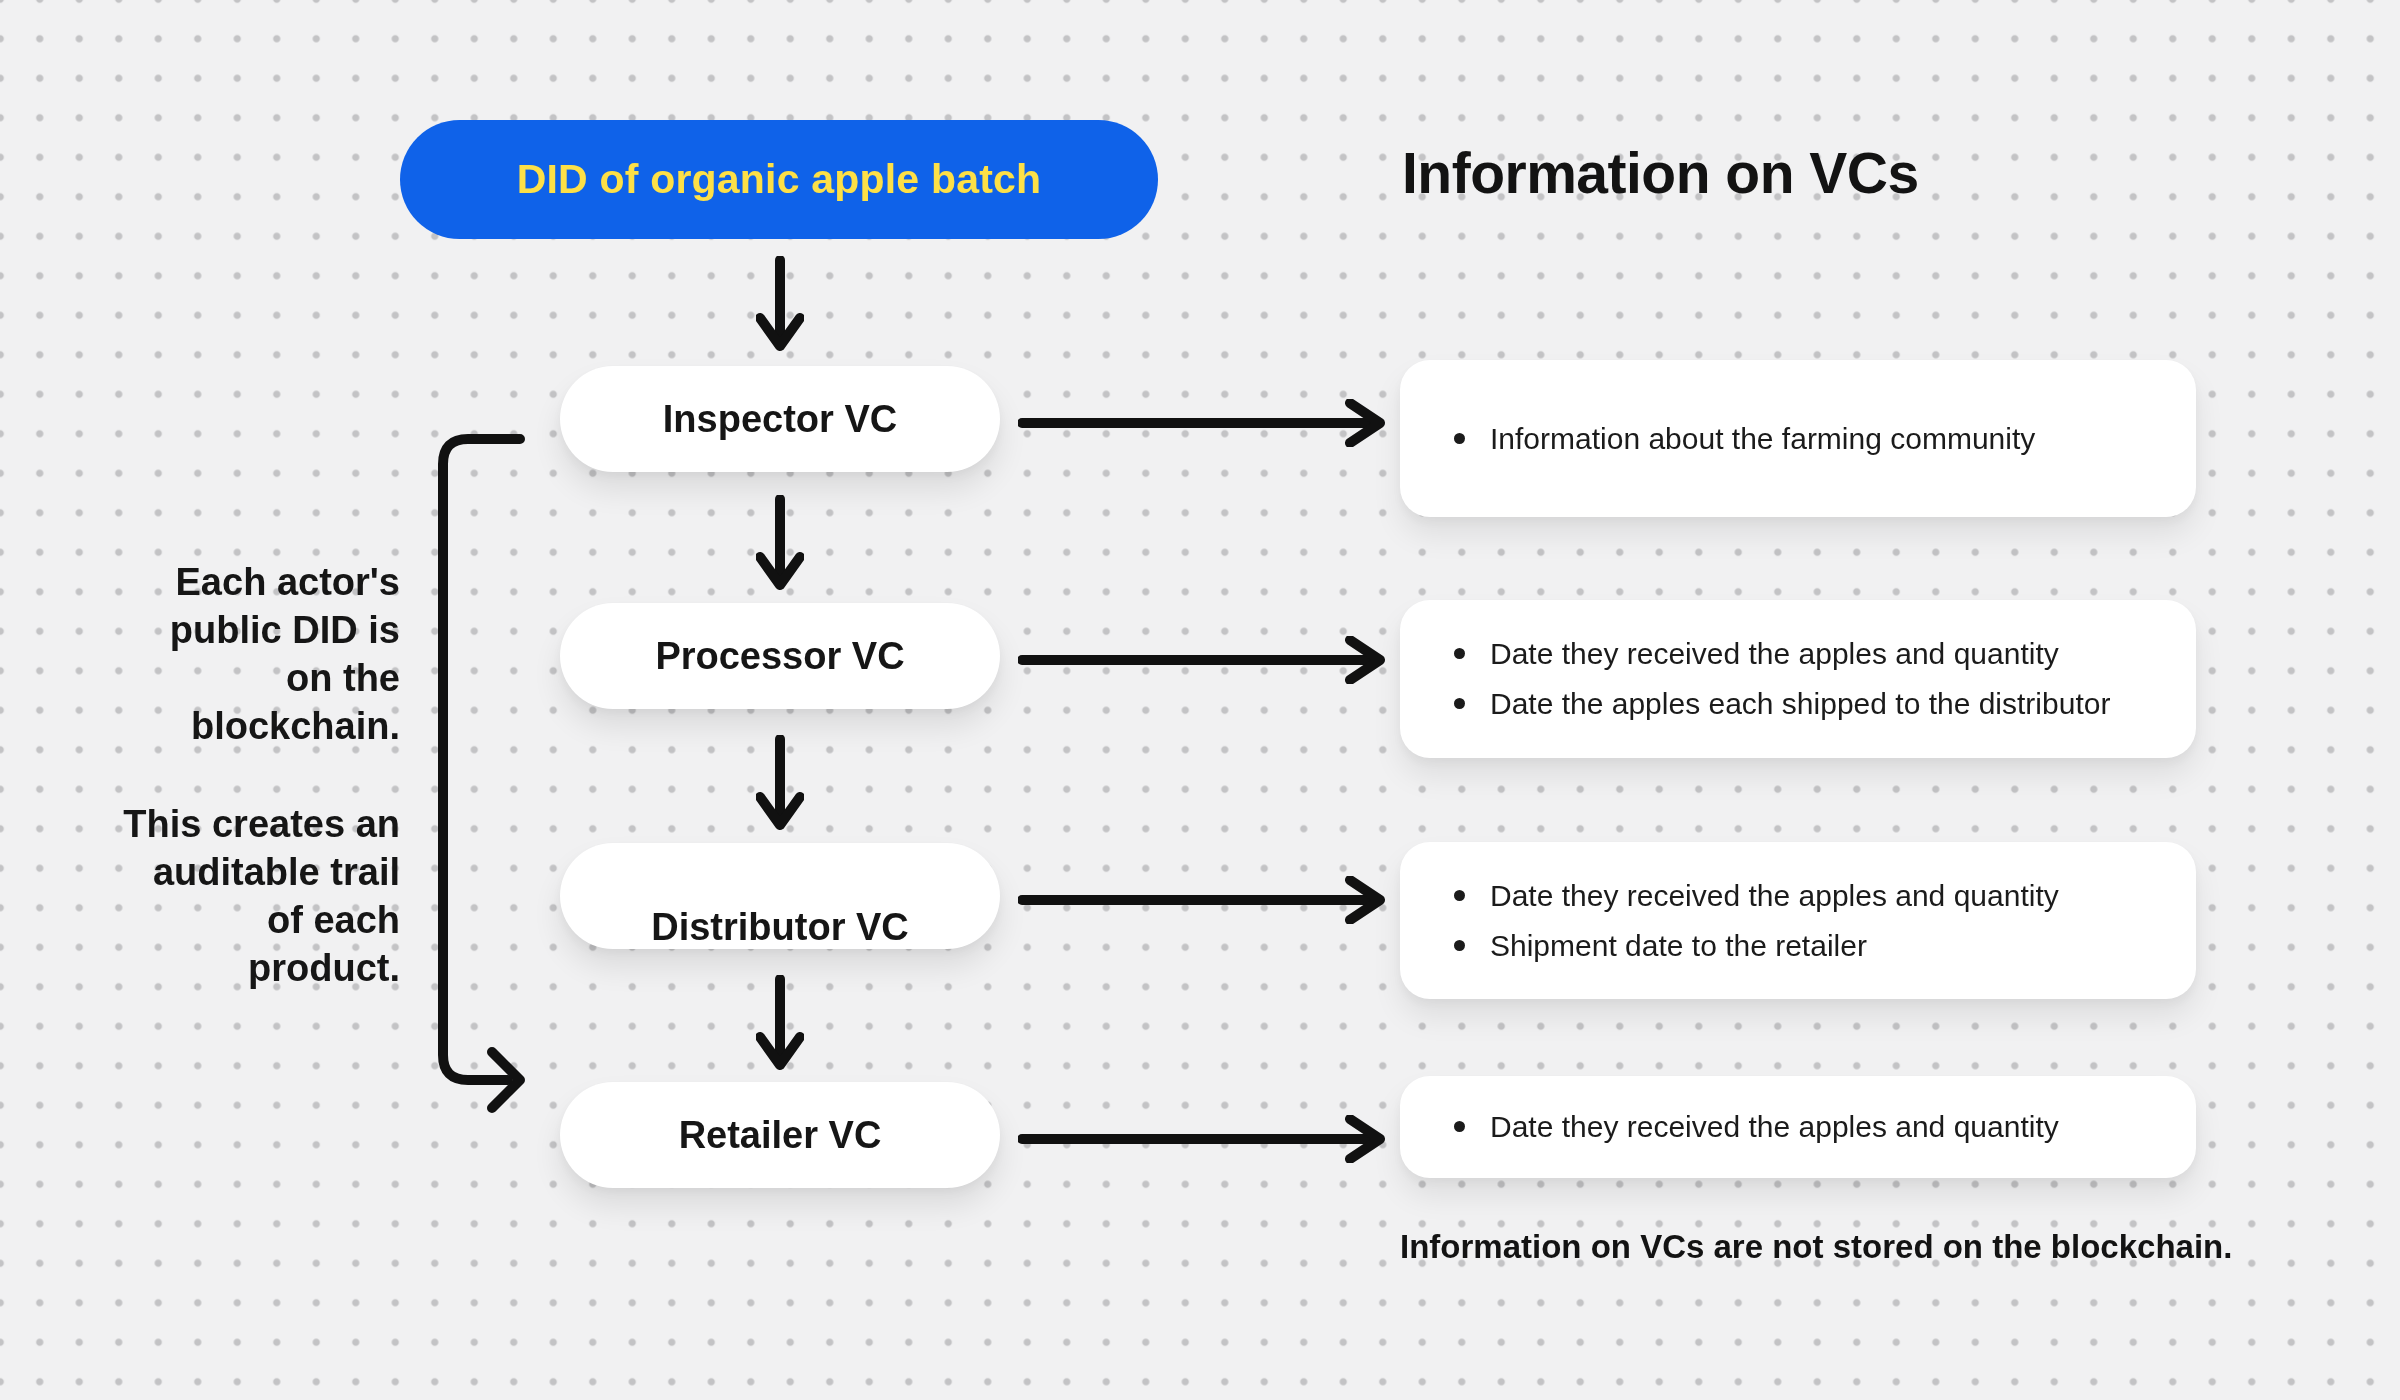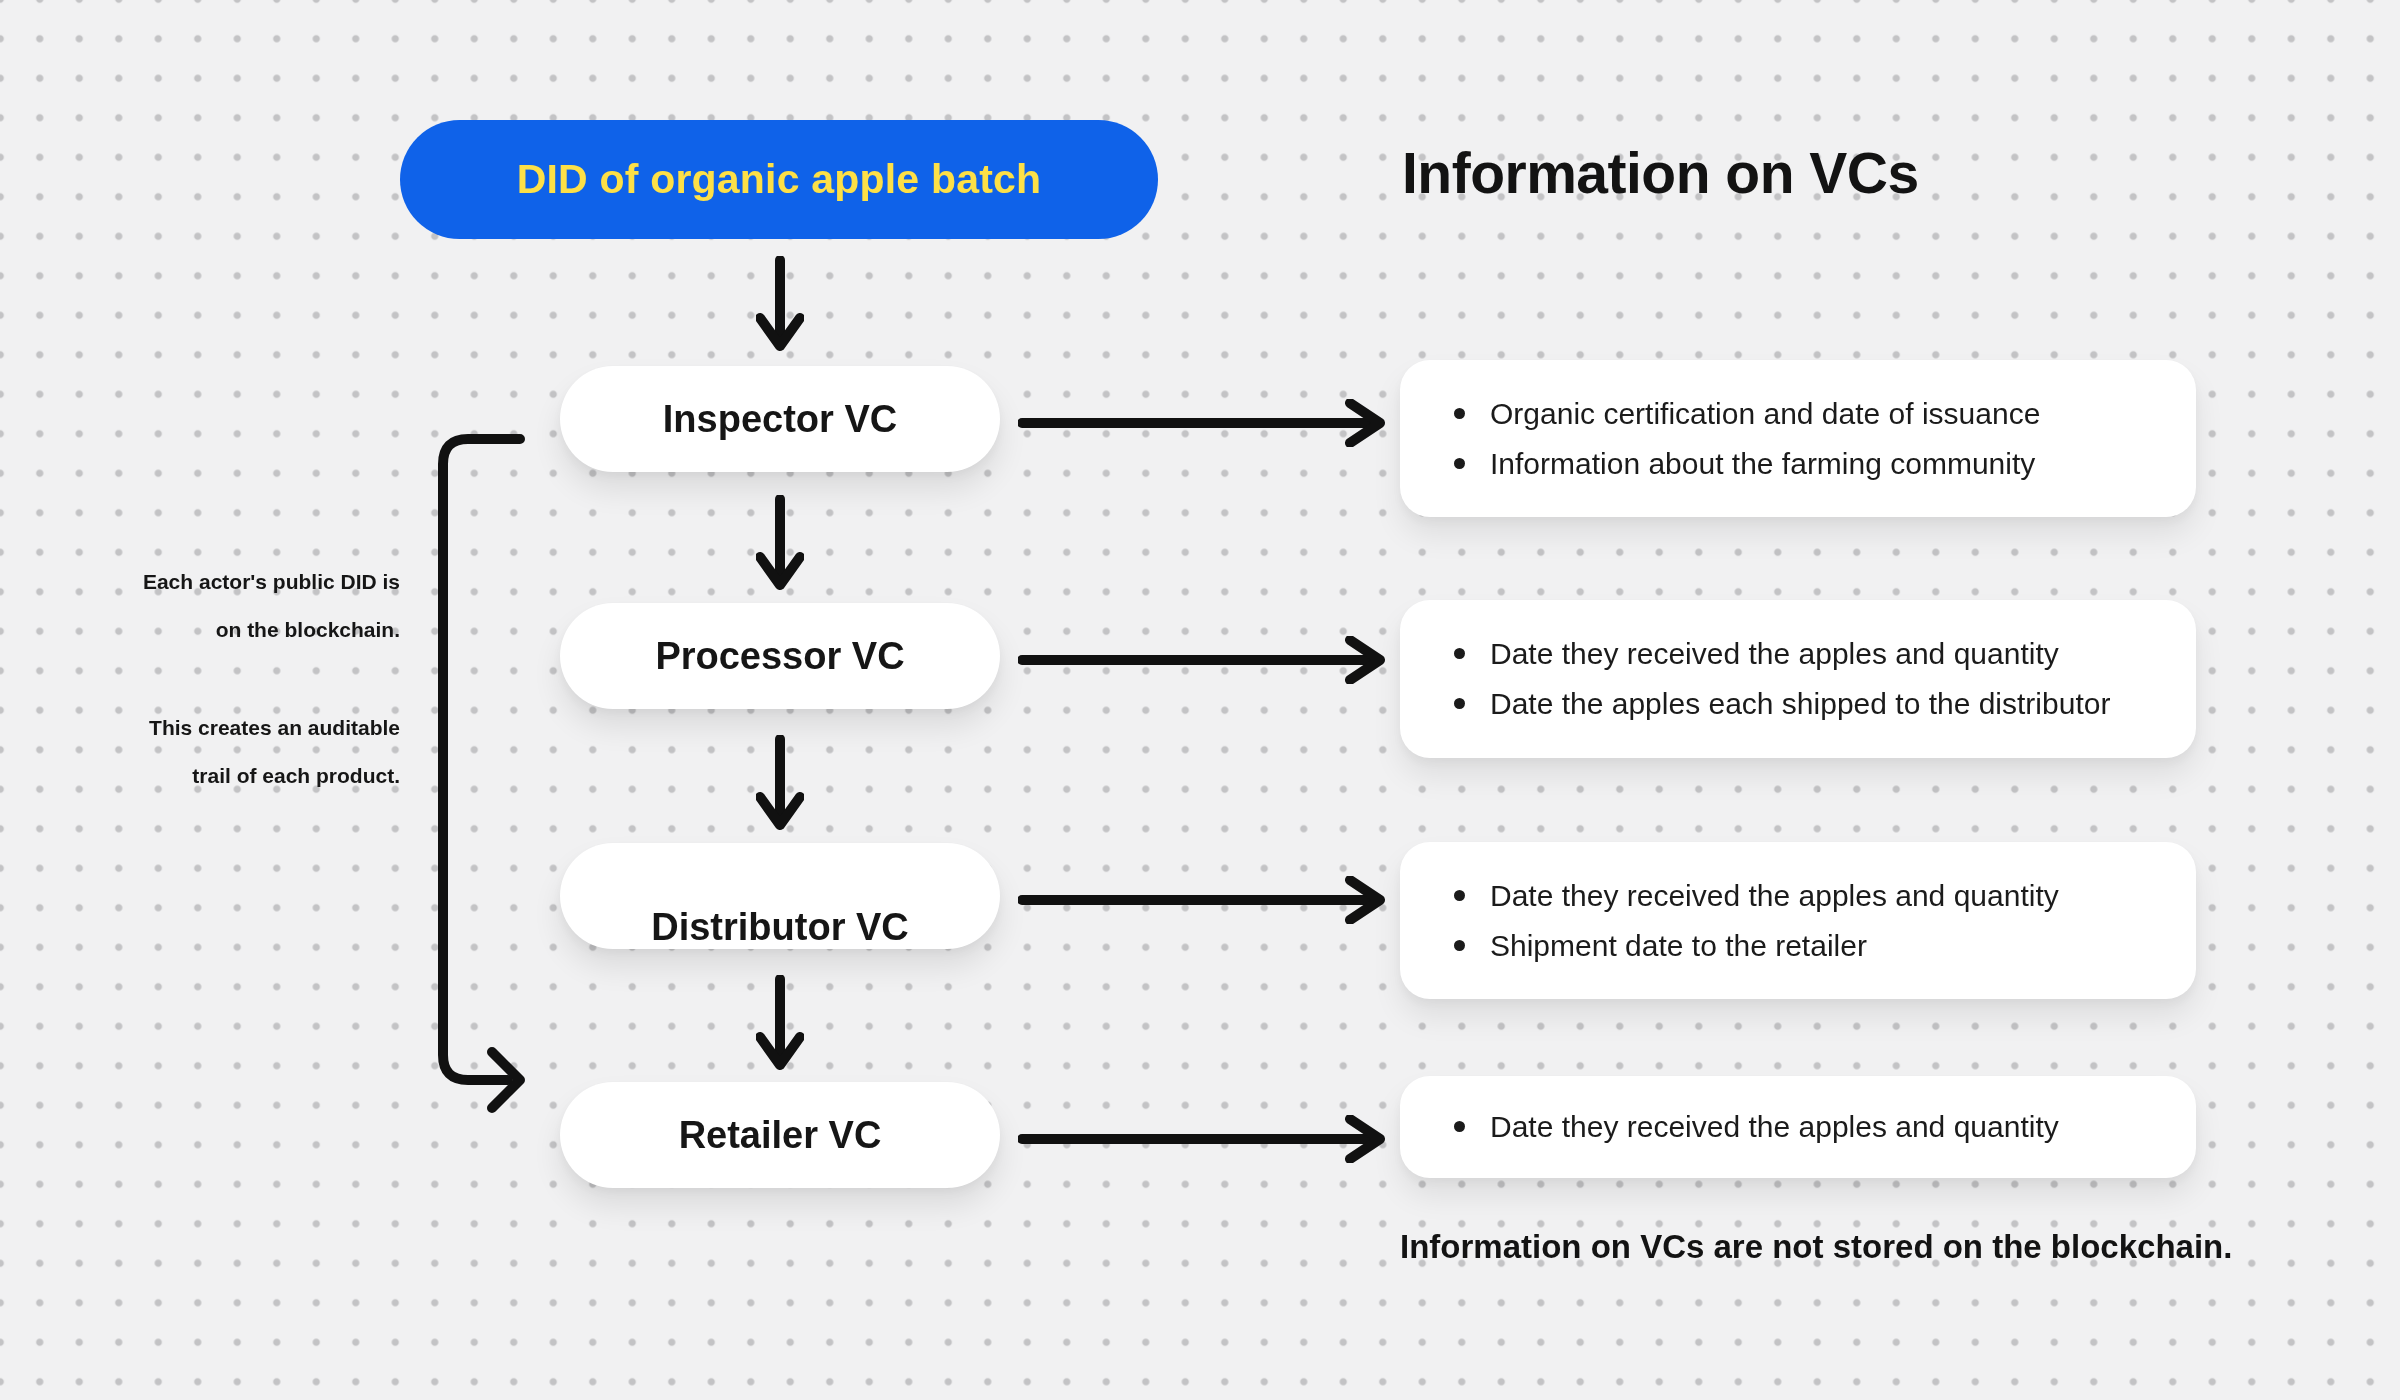--- a/index.html
+++ b/index.html
@@ -115,21 +115,21 @@
   .h-4 { top: 1115px; }
 
   .loop-arrow { left: 420px; top: 420px; width: 130px; height: 700px; }
 
   .side-note {
     position: absolute;
     top: 558px;
     right: 2000px;
     width: 280px;
     text-align: right;
-    font-size: 21px;
+    font-size: 38px;
     font-weight: 700;
     line-height: 48px;
     color: #161616;
   }
   .side-note .para + .para { margin-top: 50px; }
 
   .bottom-note {
     position: absolute;
     left: 1400px; top: 1222px;
     font-size: 33px;
@@ -157,21 +157,20 @@
   </div>
   <div class="pill pill-white pill-distributor">
     <span>Distributor VC</span>
   </div>
   <div class="pill pill-white pill-retailer">
     <span>Retailer VC</span>
   </div>
 
   <div class="info-card card-1">
     <ul>
-      <li>Organic certification and date of issuance</li>
       <li>Information about the farming community</li>
     </ul>
   </div>
   <div class="info-card card-2">
     <ul>
       <li>Date they received the apples and quantity</li>
       <li>Date the apples each shipped to the distributor</li>
     </ul>
   </div>
   <div class="info-card card-3">

